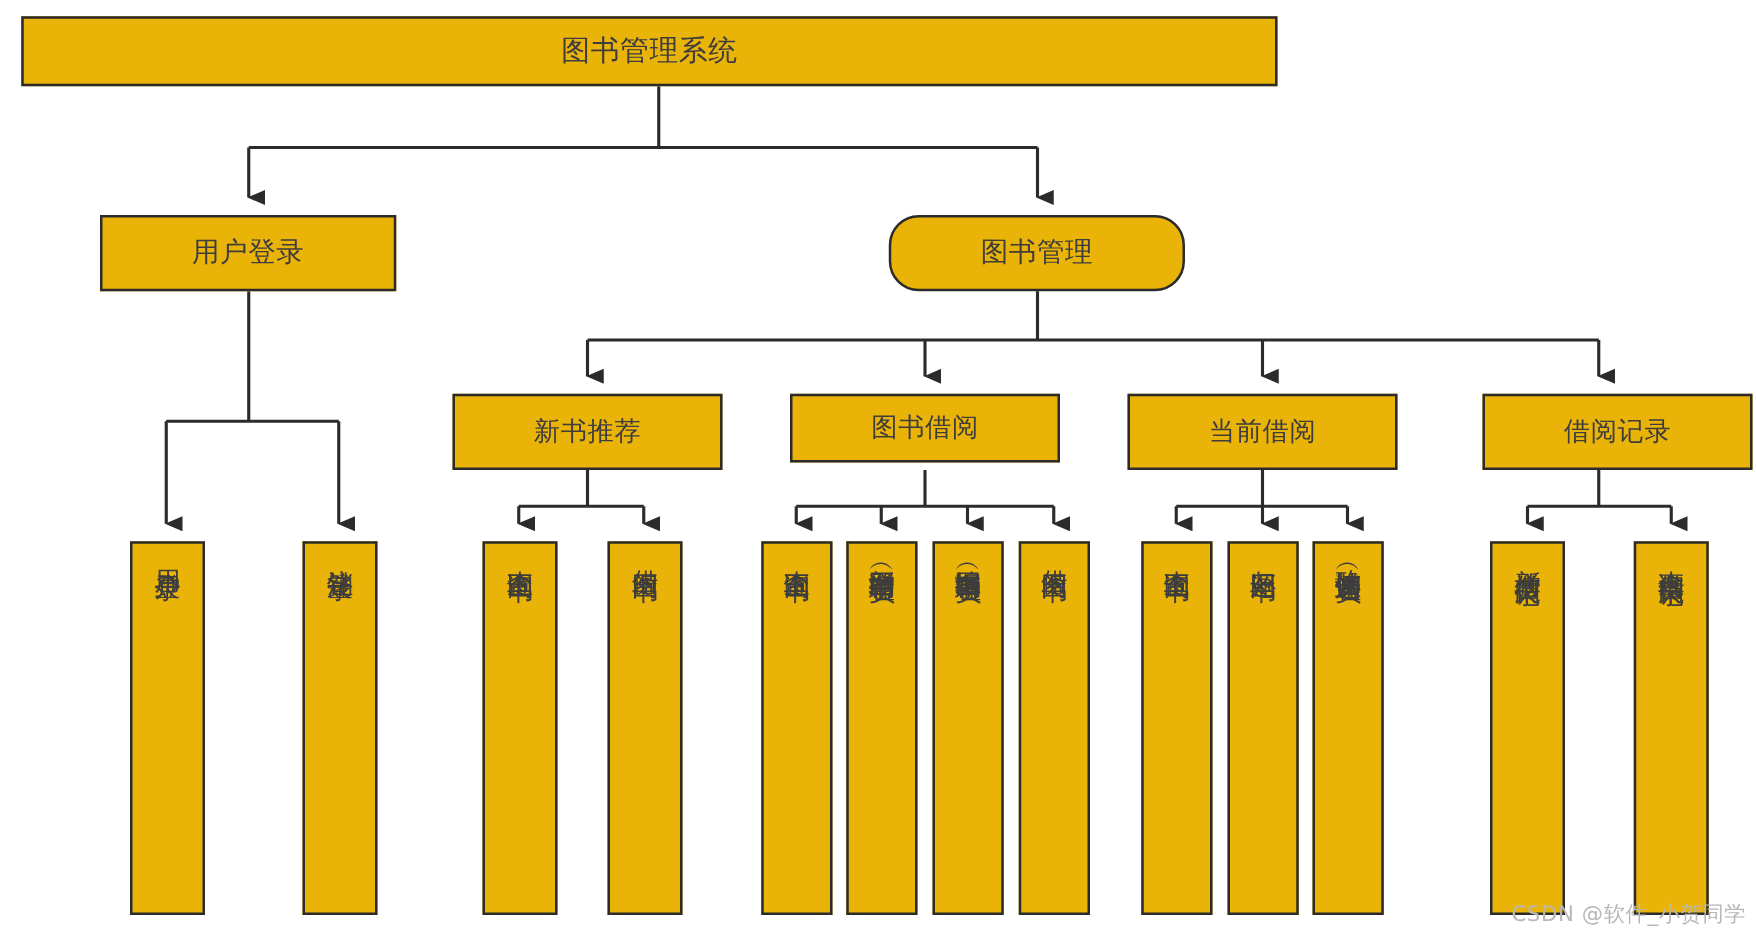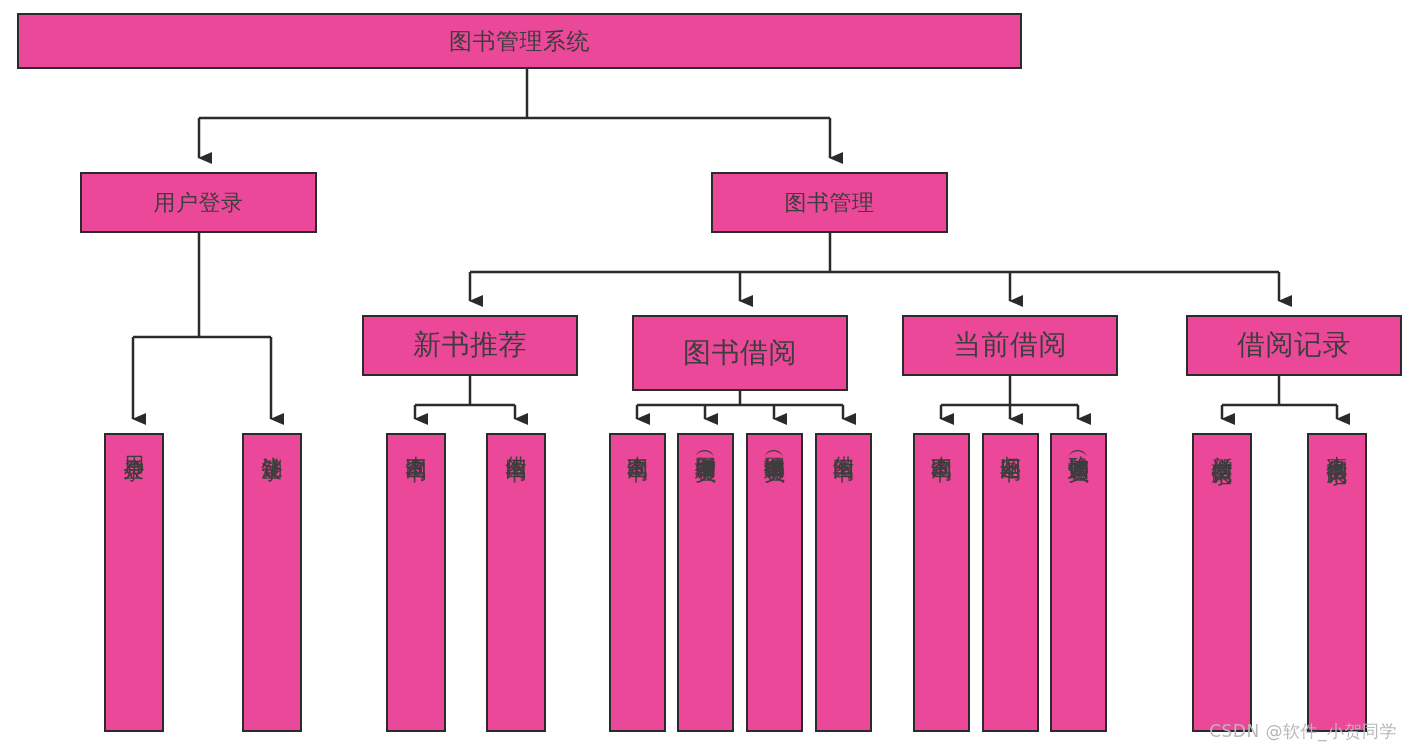--- a/index.html
+++ b/index.html
@@ -20,38 +20,38 @@
   #edges {
     position: absolute;
     left: 0;
     top: 0;
     width: 1405px;
     height: 747px;
   }
   .node {
     position: absolute;
     box-sizing: border-box;
-    background: #ec4899;
+    background: #eab308;
     border: 2.5px solid #2b2b2b;
     display: flex;
     align-items: center;
     justify-content: center;
     z-index: 3;
   }
   .node .label {
     color: #3d3d3d;
     font-size: 22px;
     line-height: 1.15;
     letter-spacing: 0.5px;
     white-space: nowrap;
     text-align: center;
   }
   .node.root .label { font-size: 23px; }
   .node.tier2 .label { font-size: 22px; }
-  .node.tier3 .label { font-size: 28px; }
+  .node.tier3 .label { font-size: 21px; }
   
   .node.leaf {
     align-items: flex-start;
     justify-content: center;
     padding-top: 4px;
   }
   .node.leaf .label {
     writing-mode: vertical-rl;
     text-orientation: upright;
     font-size: 21px;
@@ -128,28 +128,28 @@
     </g>
   </svg>
 
   <div class="node root" style="left:17px; top:13px; width:1005px; height:56px;">
     <span class="label">图书管理系统</span>
   </div>
 
   <div class="node tier2" style="left:80px; top:172px; width:237px; height:61px;">
     <span class="label">用户登录</span>
   </div>
-  <div class="node tier2" style="left:711px; top:172px; width:237px; height:61px;">
+  <div class="node tier2" style="left:711px; top:172px; width:237px; height:61px;border-radius:24px;">
     <span class="label">图书管理</span>
   </div>
 
   <div class="node tier3" style="left:362px; top:315px; width:216px; height:61px;">
     <span class="label">新书推荐</span>
   </div>
-  <div class="node tier3" style="left:632px; top:315px; width:216px; height:76px;">
+  <div class="node tier3" style="left:632px; top:315px; width:216px; height:55px;">
     <span class="label">图书借阅</span>
   </div>
   <div class="node tier3" style="left:902px; top:315px; width:216px; height:61px;align-items:center;">
     <span class="label">当前借阅</span>
   </div>
   <div class="node tier3" style="left:1171px; top:315px; width:216px; height:61px;margin-left:15px;">
     <span class="label">借阅记录</span>
   </div>
 
   <div class="node leaf" style="left:104px; top:433px; width:60px; height:299px;">

